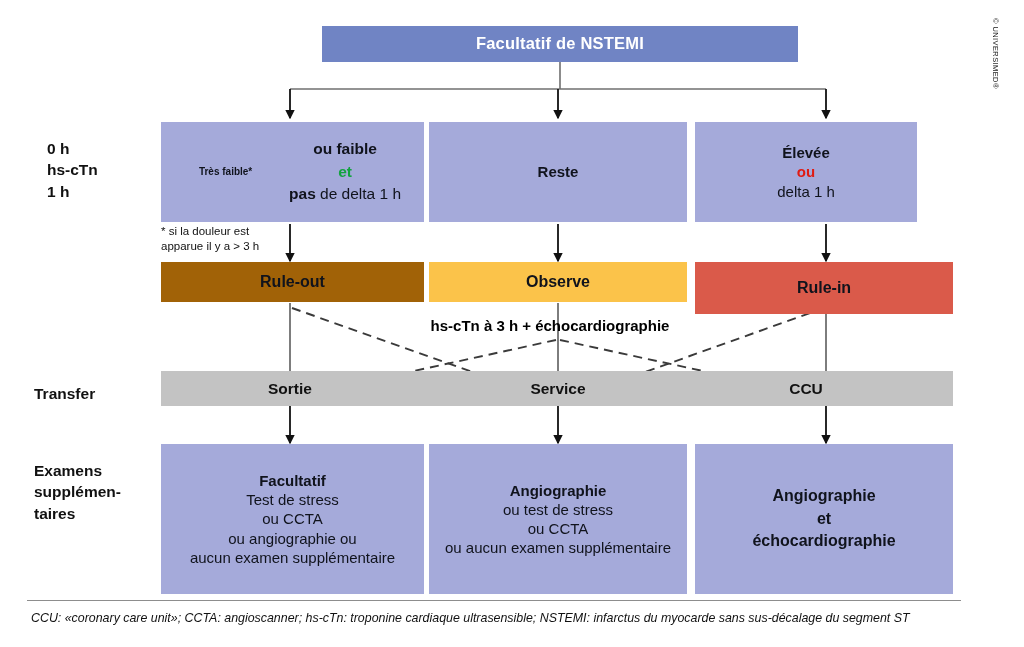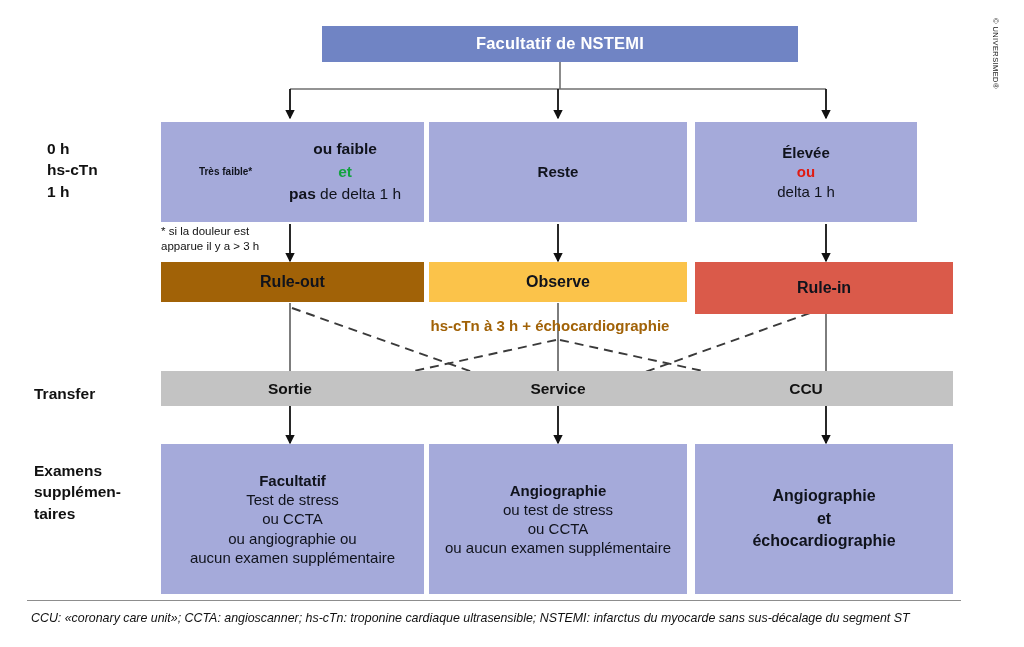--- a/index.html
+++ b/index.html
@@ -94,21 +94,21 @@
     font-size:15.5px;
     color:#111;
     text-align:center;
   }
 
   
   .midcap{
     position:absolute;
     font-weight:bold;
     font-size:15px;
-    color:#a16207;
+    color:#000000;
     text-align:center;
   }
 
   
   .legend{
     position:absolute;
     font-style:italic;
     font-size:12.4px;
     color:#111;
     text-align:left;

